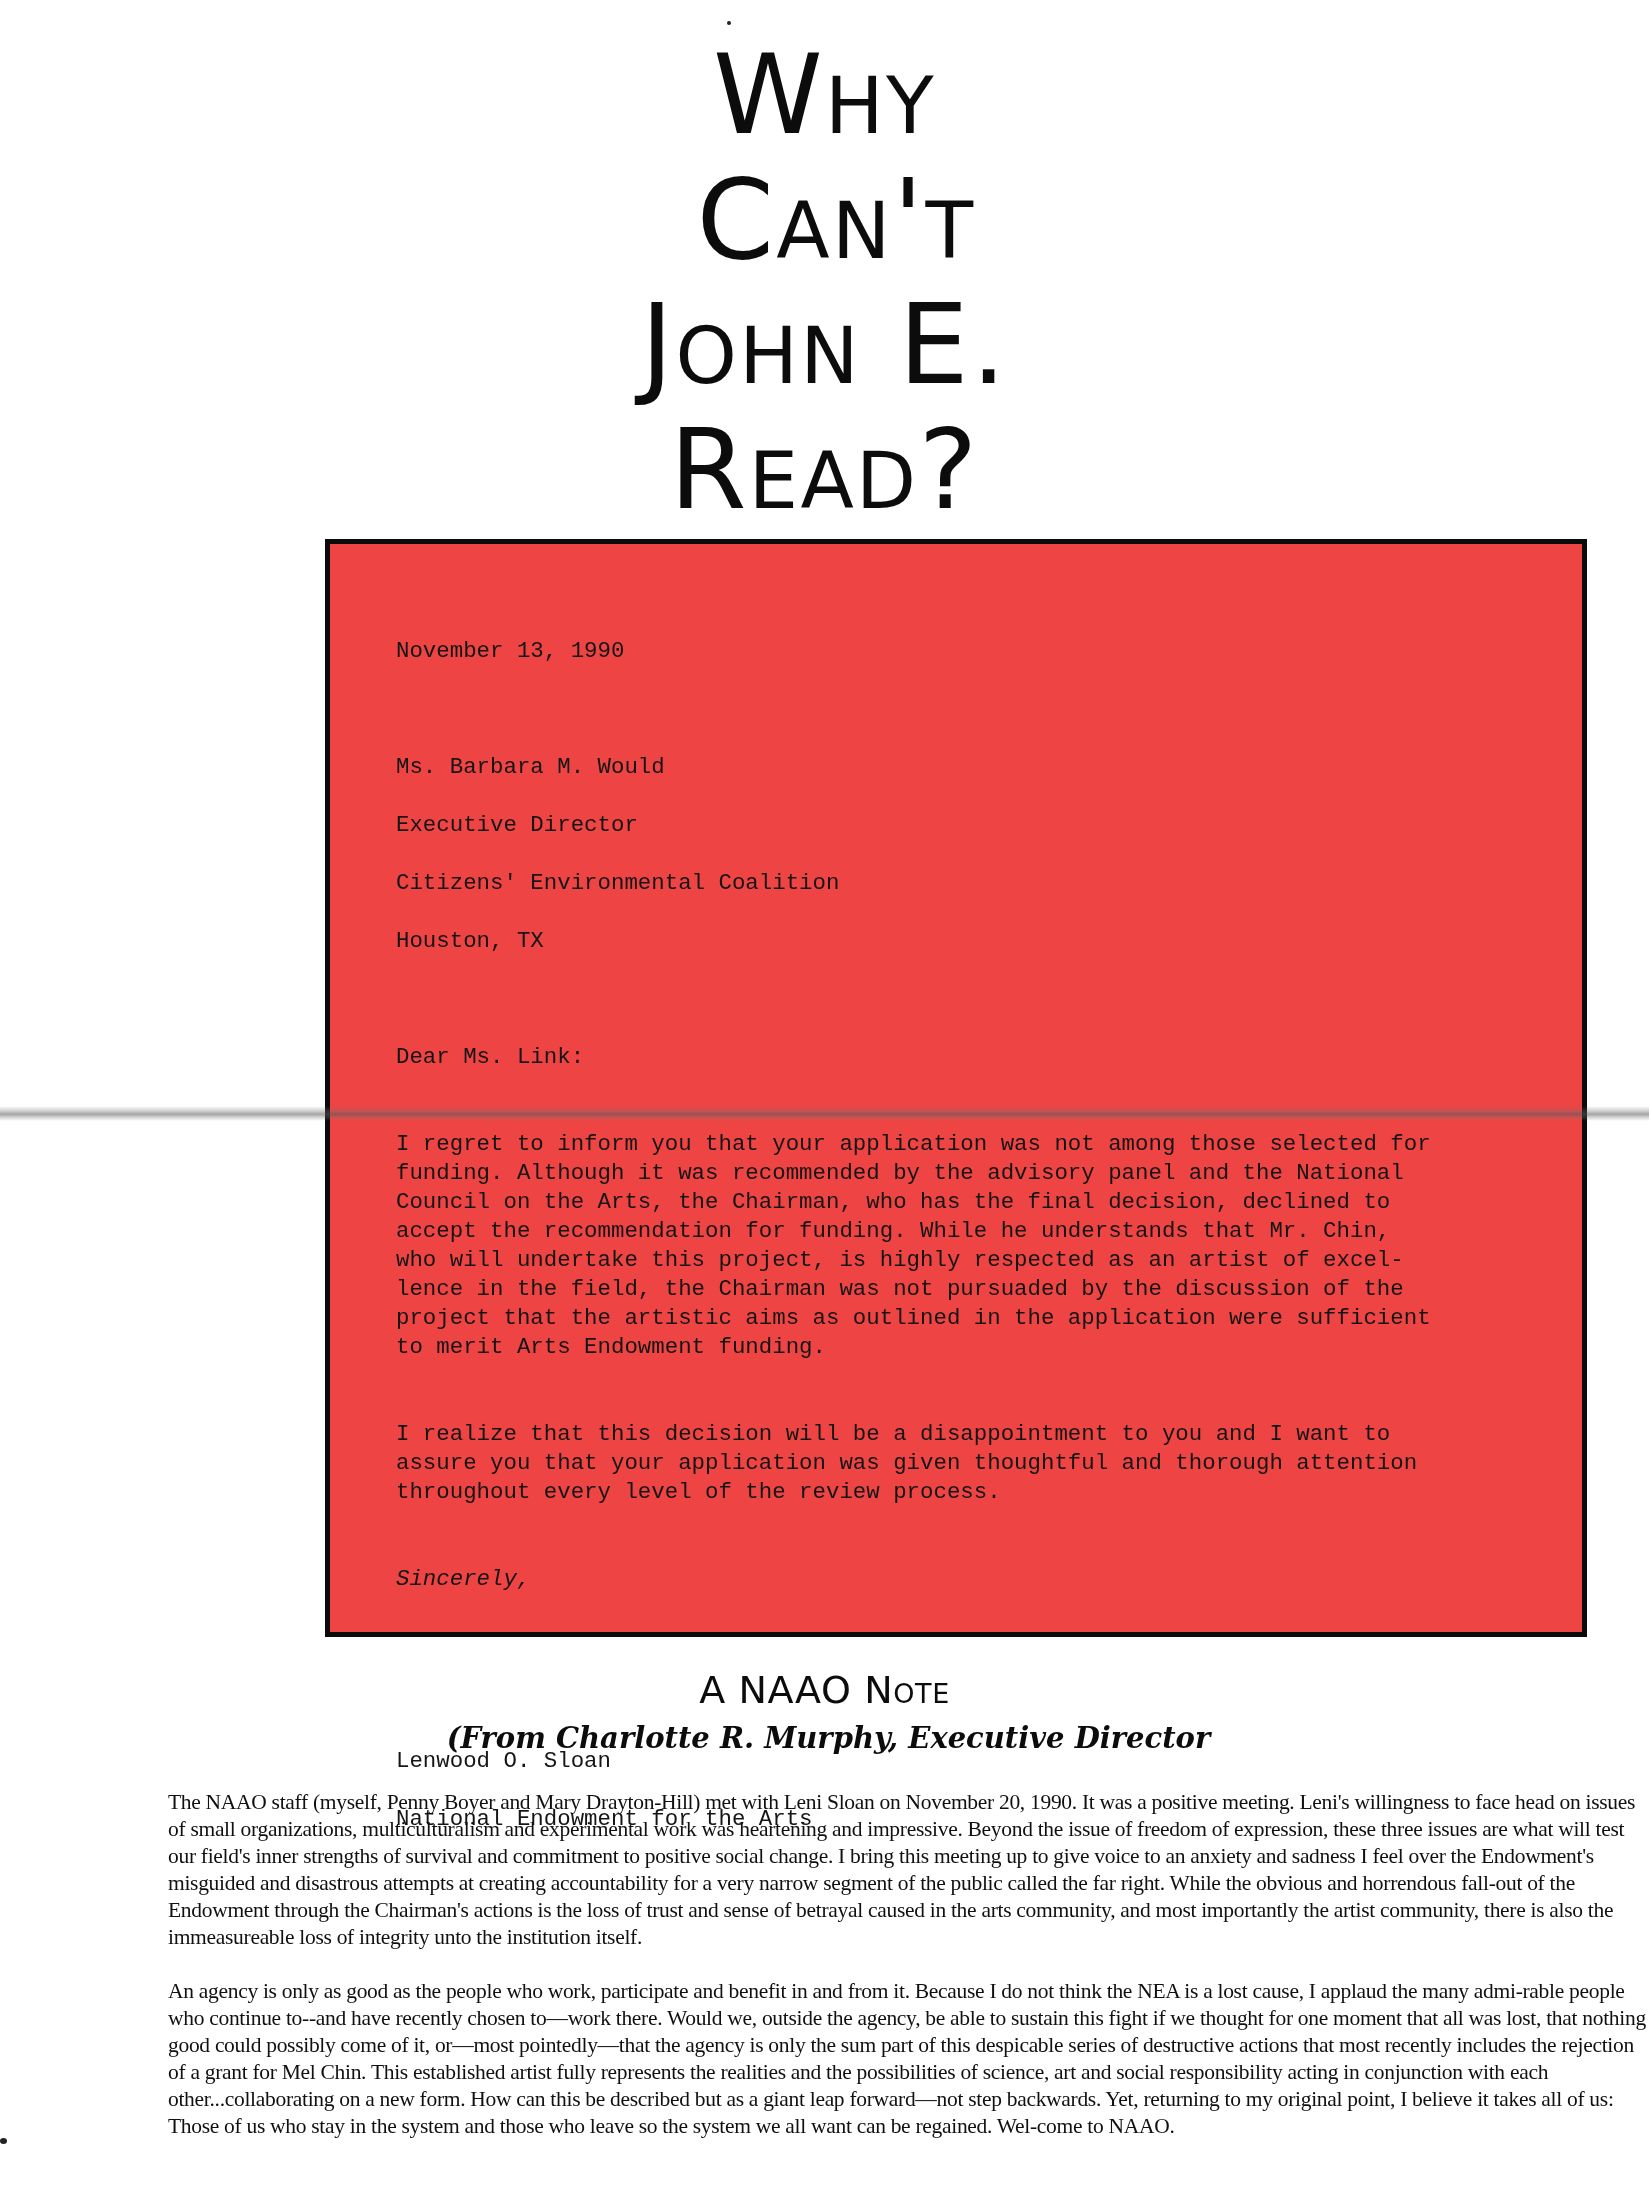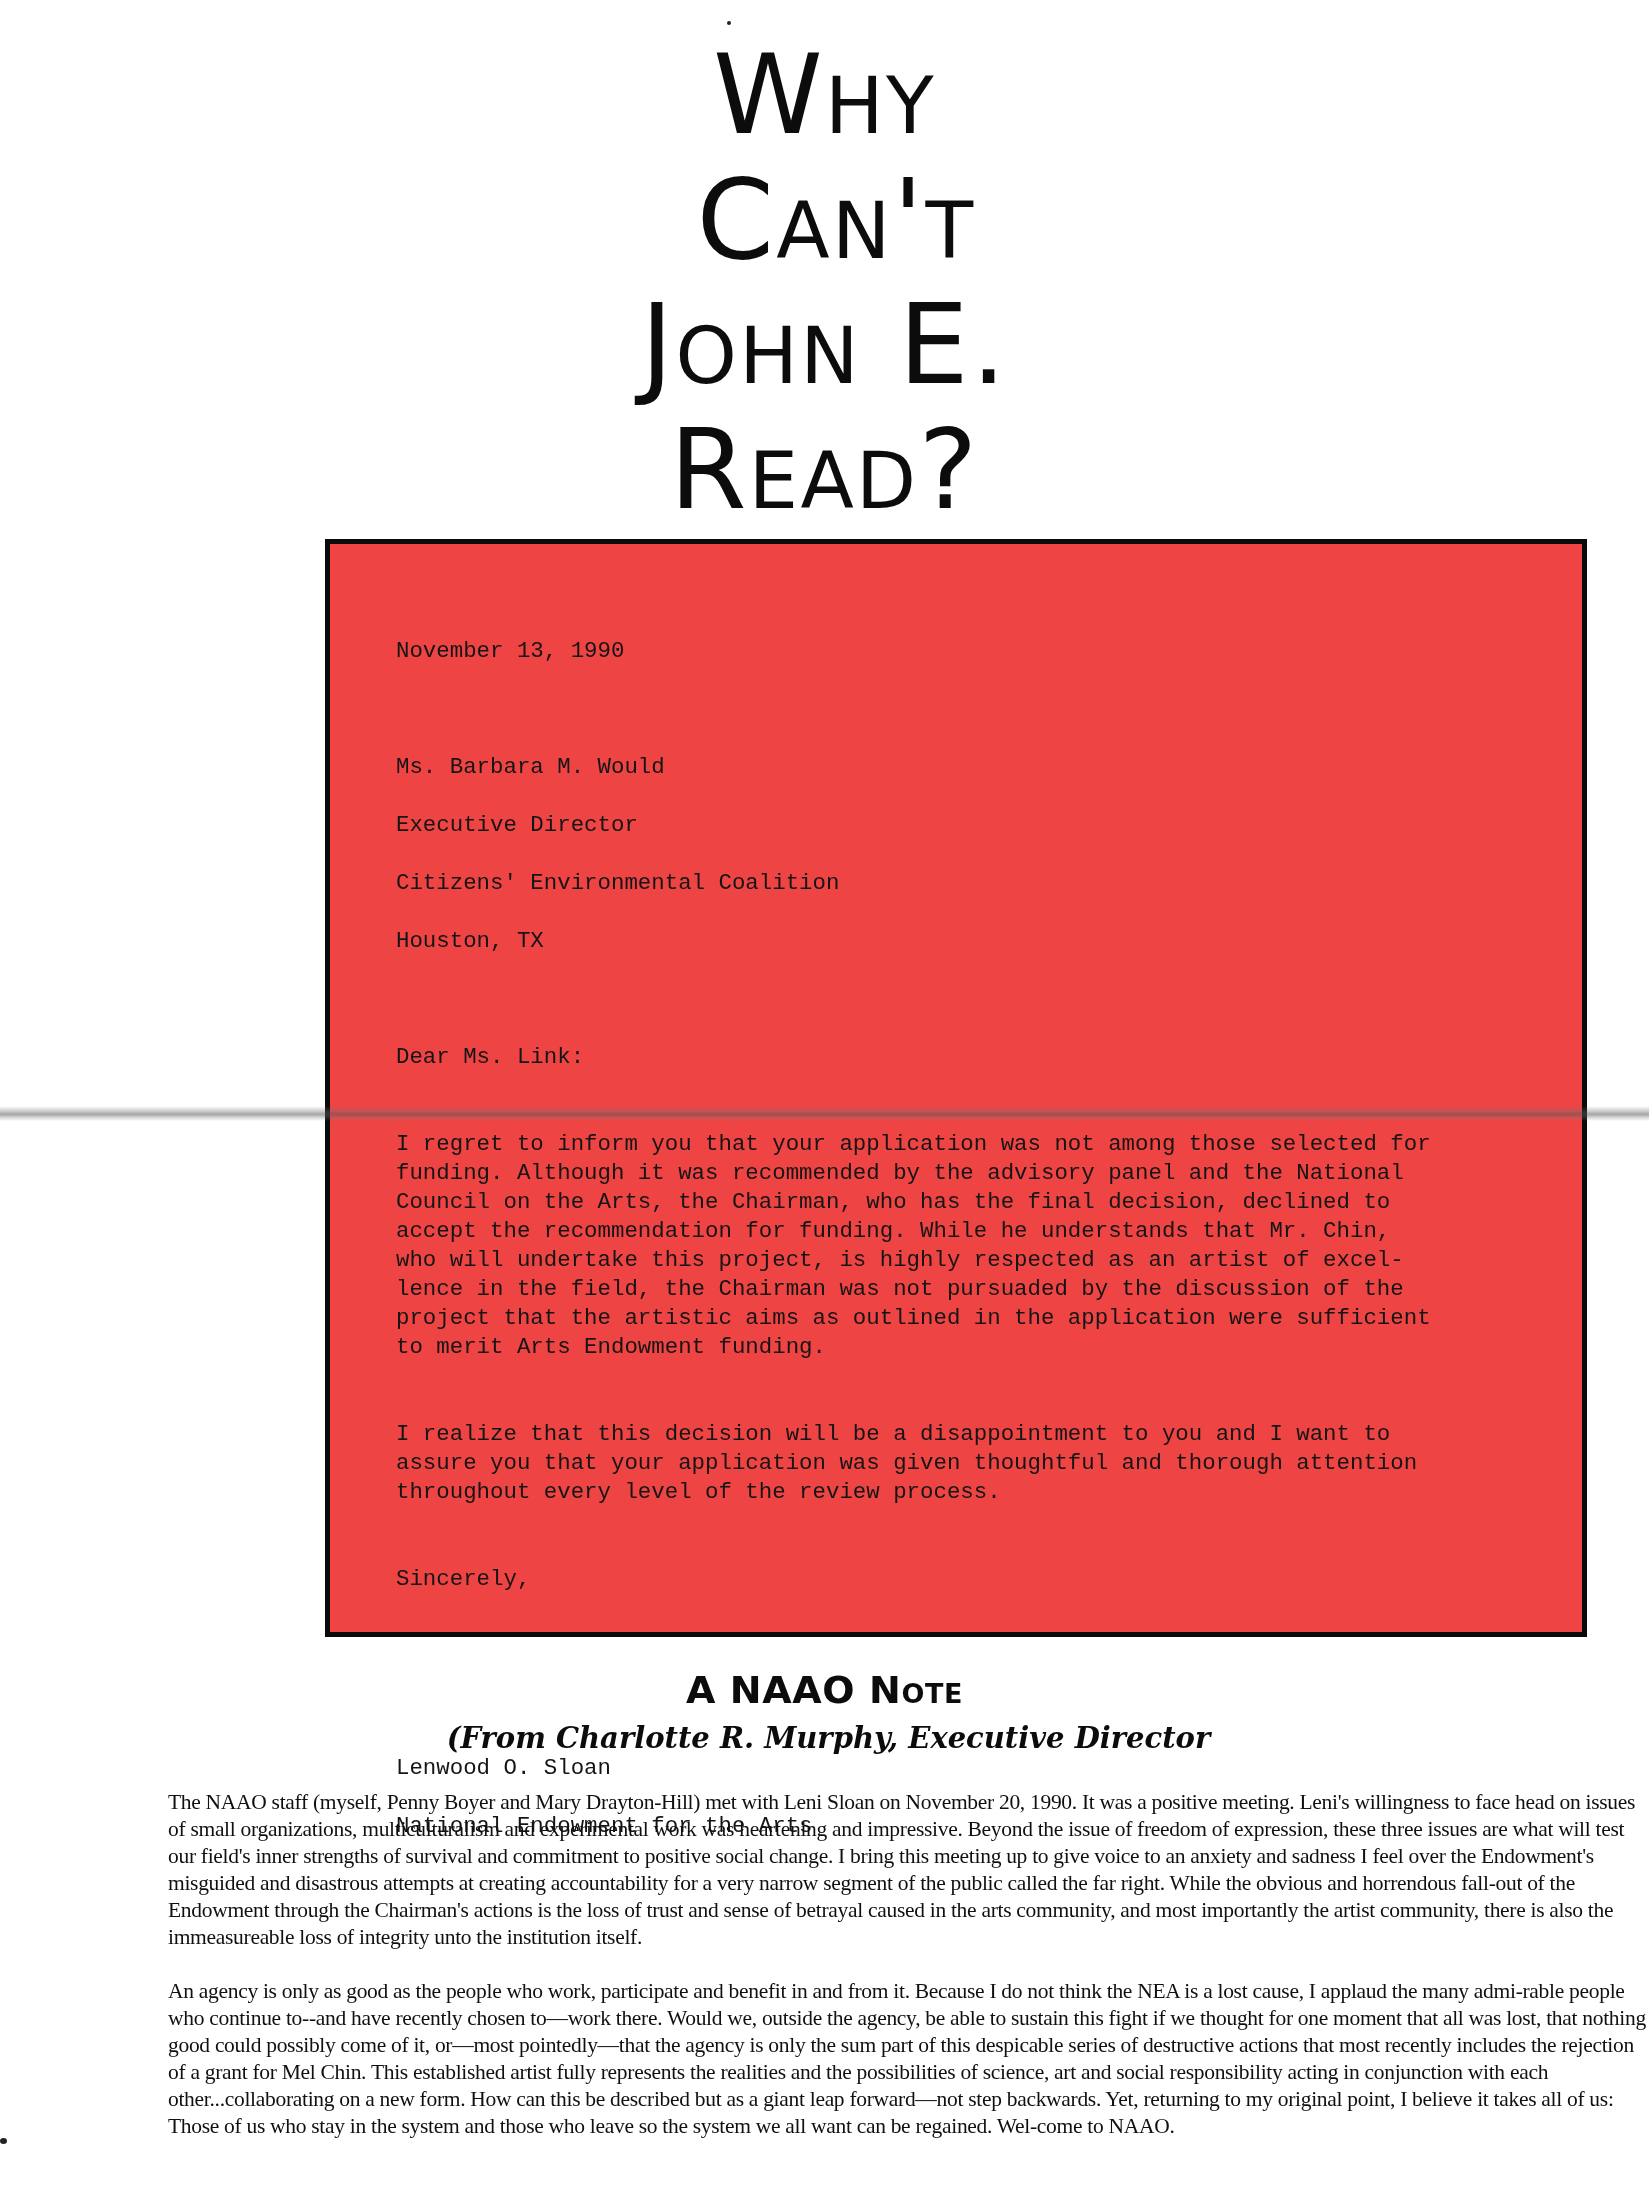--- a/index.html
+++ b/index.html
@@ -30,34 +30,34 @@
   }
   .letter-text {
     position: absolute; left: 66px; top: 64px; width: 1037px;
     font-family: "Liberation Mono", "DejaVu Sans Mono", monospace;
     font-size: 22.4px;
     line-height: 29px;
     color: #151515;
     white-space: pre-line;
   }
   .letter-text .block { margin-bottom: 29px; }
-  .letter-text .block.tight { margin-bottom: 15px; }
+  .letter-text .block.tight { margin-bottom: 8px; font-style: italic; }
   .letter-text .sig-gap { height: 58px; }
 
   .crease {
     position: absolute; left: 0; top: 1106px; width: 1649px; height: 15px;
     background: linear-gradient(to bottom,
       rgba(120,120,120,0) 0%, rgba(110,110,110,0.35) 35%,
       rgba(90,90,90,0.55) 55%, rgba(120,120,120,0.25) 80%, rgba(130,130,130,0) 100%);
     pointer-events: none;
   }
 
   .note-title {
     position: absolute; left: 0; top: 1668px; width: 1649px; text-align: center;
-    font-family: "DejaVu Sans", sans-serif; font-weight: bold;
+    font-family: "DejaVu Sans", sans-serif; font-weight: normal;
     font-size: 38px; font-variant: small-caps; letter-spacing: 0.6px; color: #0c0c0c;
   }
   .note-subtitle {
     position: absolute; left: 4px; top: 1721px; width: 1649px; text-align: center;
     font-family: "DejaVu Serif", serif; font-style: italic; font-weight: bold;
     font-size: 29px; color: #0c0c0c;
   }
   .note-body {
     position: absolute; left: 168px; top: 1789px; width: 1482px;
     font-family: "Liberation Serif", serif;

